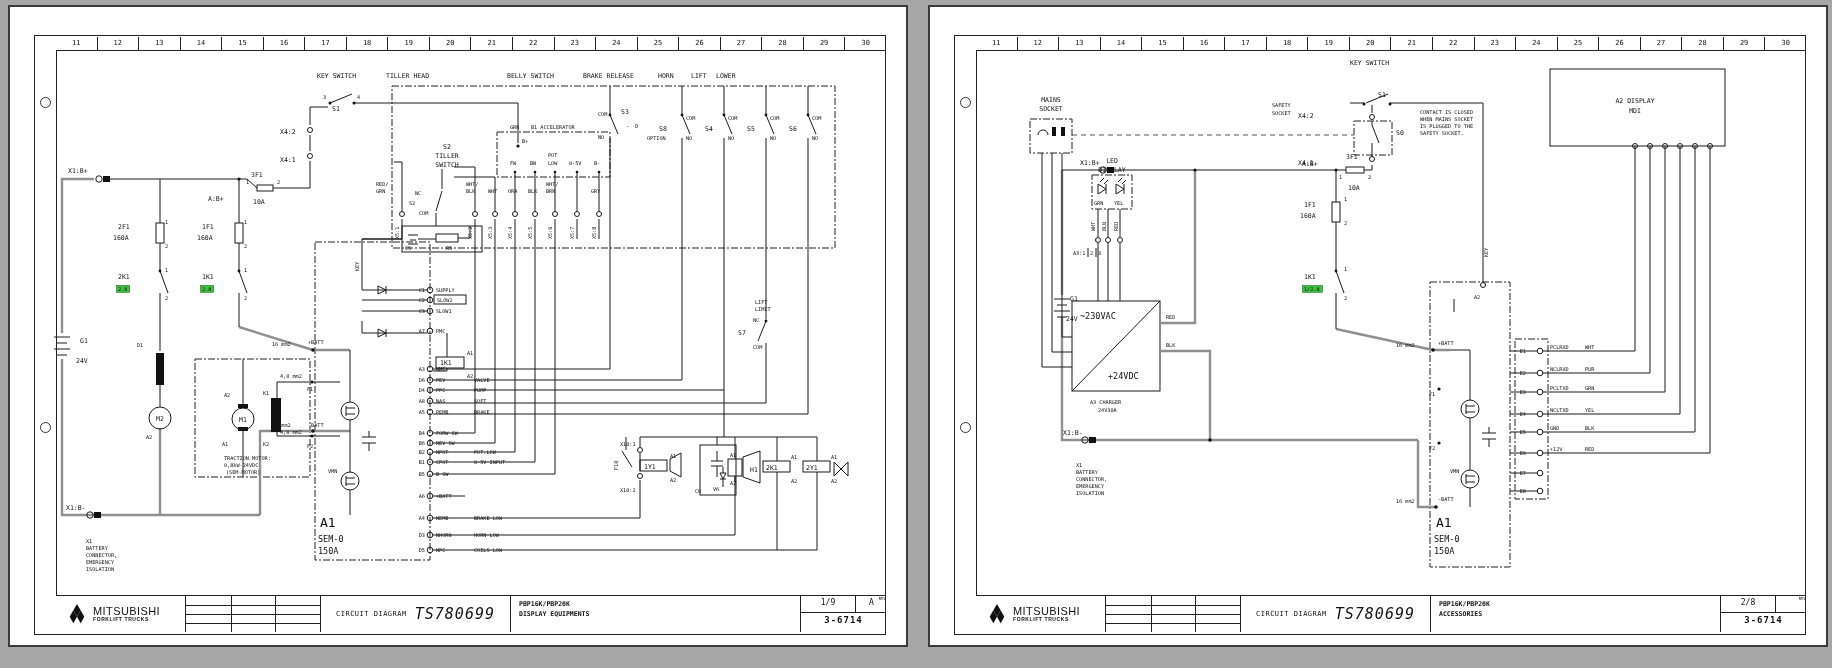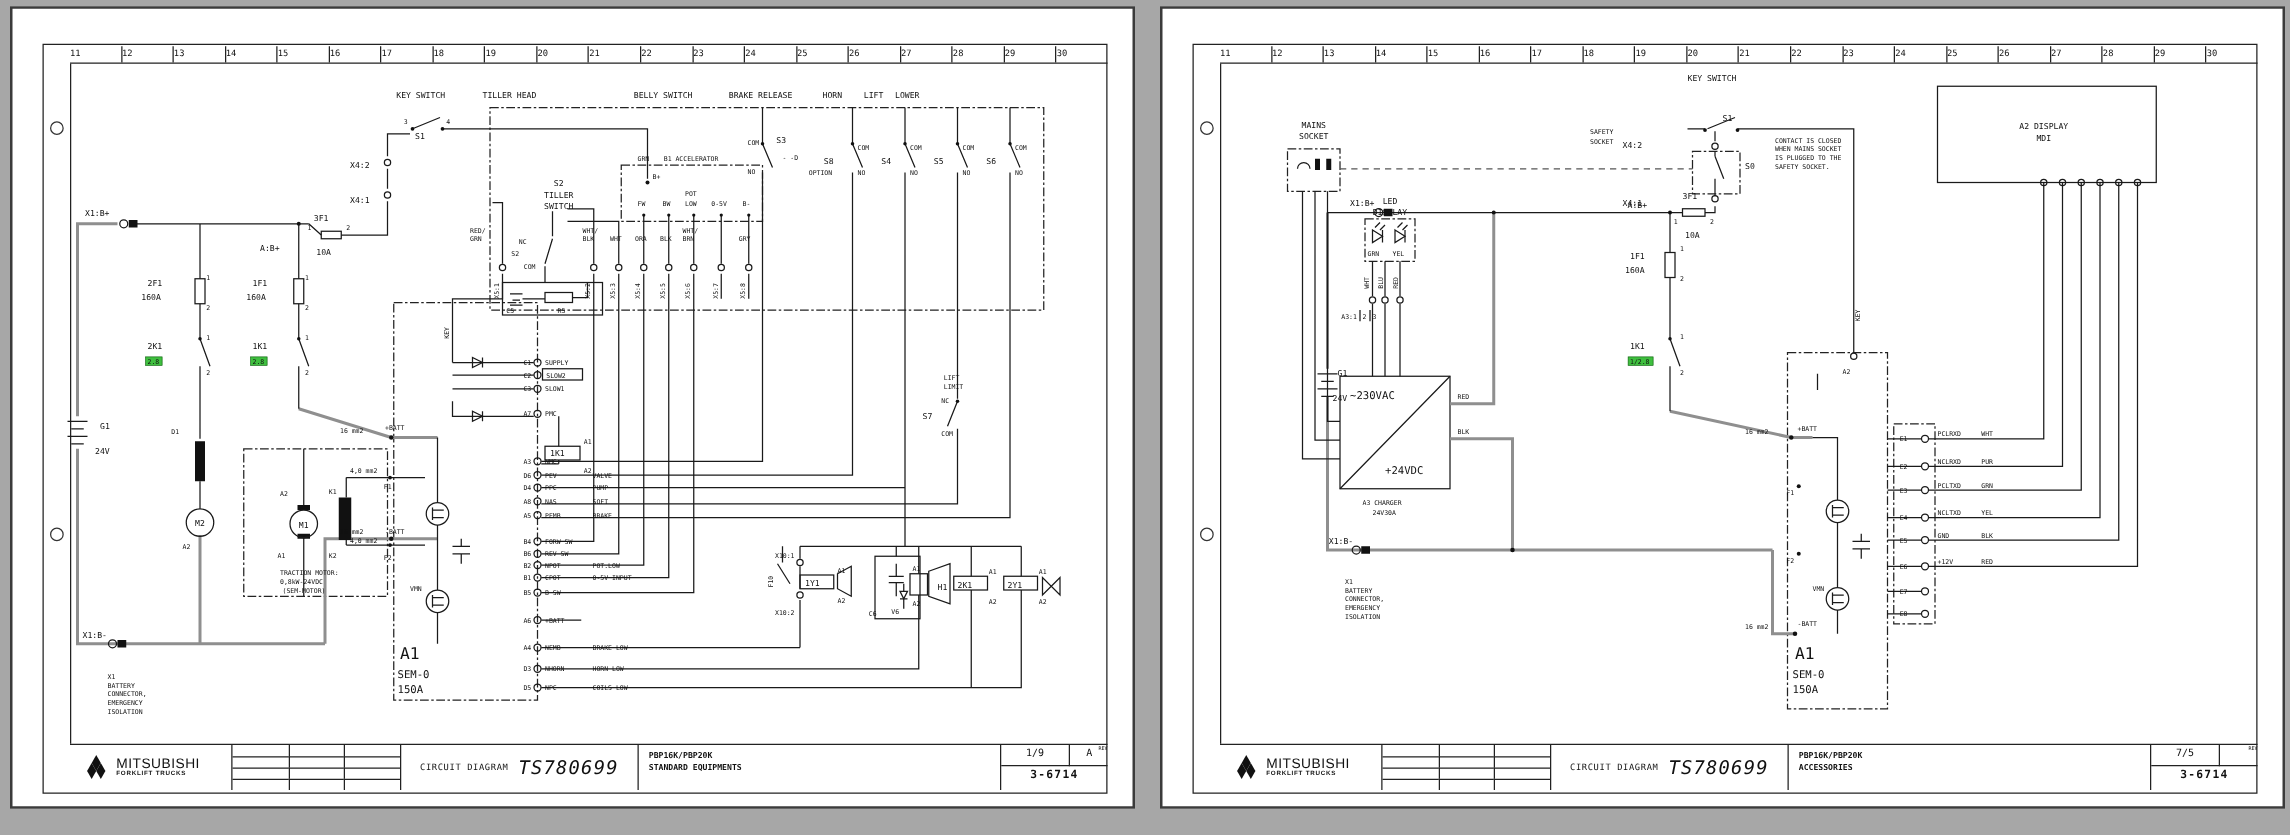--- a/index.html
+++ b/index.html
@@ -3,21 +3,21 @@
 <meta charset="utf-8">
 <style>
   html,body{margin:0;padding:0;}
   body{width:1832px;height:668px;background:#a7a7a7;position:relative;overflow:hidden;
        font-family:"DejaVu Sans Mono","Liberation Mono",monospace;}
   .page{position:absolute;width:896px;height:638px;background:#fff;border:2px solid #3b3b3b;box-sizing:content-box;}
   #page1{left:8px;top:5px}
   #page2{left:928px;top:5px}
   .frame{position:absolute;left:24px;top:28px;width:852px;height:600px;border:1.5px solid #222;box-sizing:border-box;pointer-events:none;}
   .ruler{position:absolute;left:46px;top:30px;width:830px;height:14px;display:flex;border-bottom:1px solid #222;box-sizing:border-box;}
-  .ruler .cell{flex:1;border-left:1px solid #222;font-size:7px;color:#111;line-height:13px;font-family:"DejaVu Sans Mono",monospace;overflow:hidden;}
+  .ruler .cell{flex:1;border-left:1px solid #222;font-size:7px;color:#111;text-align:center;line-height:13px;font-family:"DejaVu Sans Mono",monospace;overflow:hidden;}
   .ruler .cell:first-child{border-left:none;}
   .mline{position:absolute;left:46px;top:44px;height:544px;width:0;border-left:1px solid #222;}
   .hole{position:absolute;left:30px;width:9px;height:9px;border:1px solid #333;border-radius:50%;background:#fff;}
   .hole.h1{top:90px}.hole.h2{top:415px}
   .schem{position:absolute;left:0;top:0;width:900px;height:642px;pointer-events:none;}
   
   .w{fill:none;stroke:#1a1a1a;stroke-width:1;}
   .pw{fill:none;stroke:#8f8f8f;stroke-width:2.4;}
   .dd{fill:none;stroke:#222;stroke-width:1;stroke-dasharray:7 2 2 2;}
   .dsh{fill:none;stroke:#555;stroke-width:1;stroke-dasharray:5 4;}
@@ -440,21 +440,21 @@
         <div></div>
         <div></div>
         <div></div>
     </div>
     <div class="cell tb-doc">
       <span class="doclabel">CIRCUIT DIAGRAM</span>
       <span class="docnum">TS780699</span>
     </div>
     <div class="cell tb-model">
       <div>PBP16K/PBP20K</div>
-      <div>STANDARD EQUIPMENTS</div>
+      <div>DISPLAY EQUIPMENTS</div>
     </div>
     <div class="cell tb-sheet">
       <div class="sheetrow">
         <span class="sheetnum">1/9</span>
         <span class="revcell"><span class="revtag">REV</span><span>A</span></span>
       </div>
       <div class="dwg">3-6714</div>
     </div>
   </div>
 </div>
@@ -693,19 +693,19 @@
     <div class="cell tb-doc">
       <span class="doclabel">CIRCUIT DIAGRAM</span>
       <span class="docnum">TS780699</span>
     </div>
     <div class="cell tb-model">
       <div>PBP16K/PBP20K</div>
       <div>ACCESSORIES</div>
     </div>
     <div class="cell tb-sheet">
       <div class="sheetrow">
-        <span class="sheetnum">7/5</span>
+        <span class="sheetnum">2/8</span>
         <span class="revcell"><span class="revtag">REV</span><span></span></span>
       </div>
       <div class="dwg">3-6714</div>
     </div>
   </div>
 </div>
 
 </body></html>

